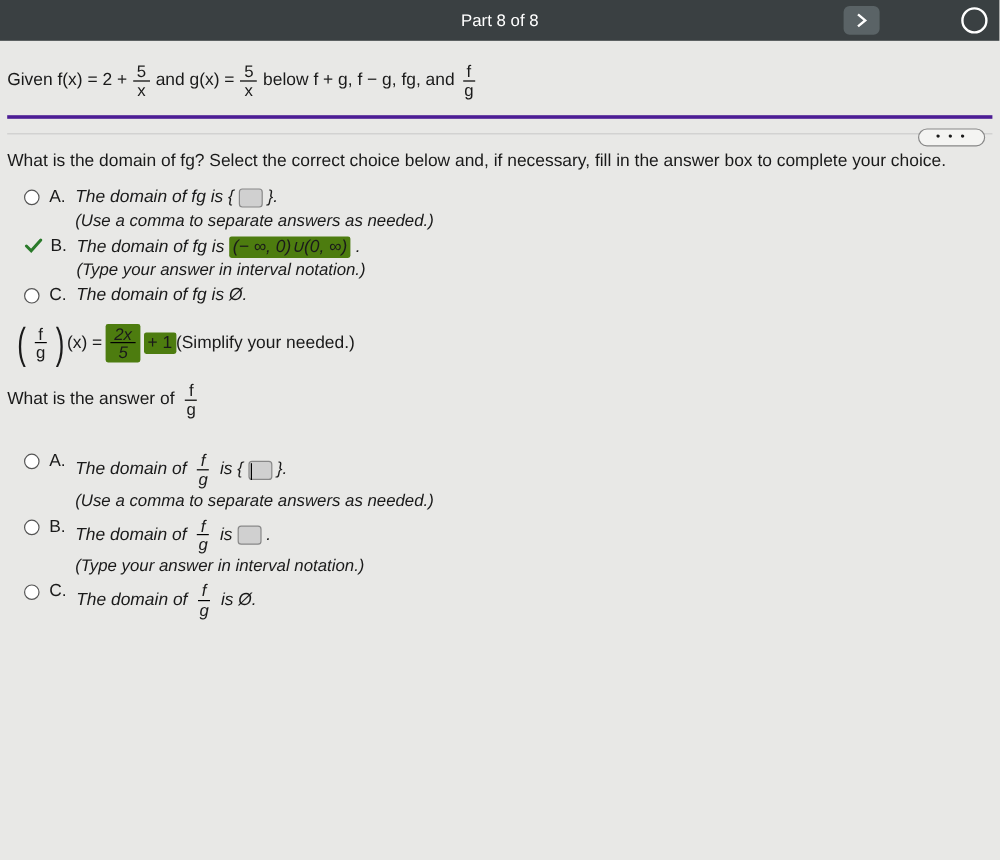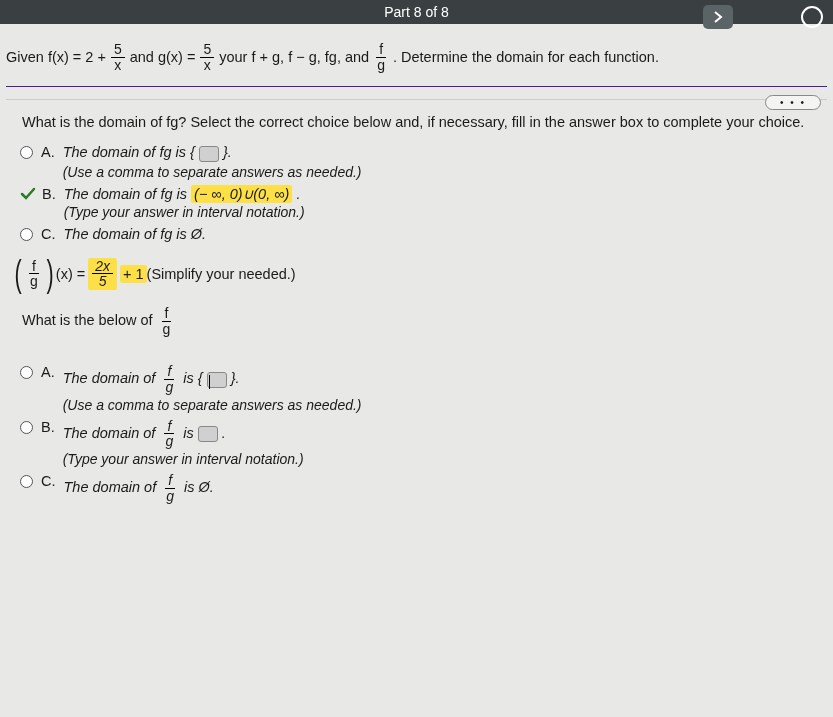--- a/index.html
+++ b/index.html
@@ -7,21 +7,21 @@
     margin: 0;
     padding: 0;
     font-family: Arial, Helvetica, sans-serif;
     background: #e8e8e6;
     width: 833px;
     color: #1a1a1a;
     font-size: 14.5px;
   }
   .top-bar {
     background: #3a4042;
-    height: 24px;
+    height: 34px;
     display: flex;
     align-items: center;
     justify-content: center;
     color: #fff;
     position: relative;
   }
   .part-label { font-size: 14px; }
   .nav-btn {
     width: 30px; height: 24px;
     background: #5a6366;
@@ -29,56 +29,56 @@
     display: flex; align-items: center; justify-content: center;
     color: #fff;
     position: absolute;
   }
   .nav-right { right: 100px; top:5px; }
   .circle-icon {
     position: absolute; right: 10px; top: 6px;
     width: 22px; height: 22px; border: 2px solid #fff; border-radius: 50%;
   }
   .content { padding: 10px 6px 20px 6px; }
-  .given { padding: 8px 0 14px 0; border-bottom: 1px solid #4c1d95; margin-bottom: 4px; display:flex; align-items:center; flex-wrap: wrap; gap: 2px;}
+  .given { padding: 8px 0 14px 0; border-bottom: 3px solid #4c1d95; margin-bottom: 4px; display:flex; align-items:center; flex-wrap: wrap; gap: 2px;}
   .frac {
     display: inline-flex; flex-direction: column; align-items: center;
     vertical-align: middle; font-size: 14px; line-height: 1.05;
     margin: 0 3px;
   }
   .frac .num { border-bottom: 1px solid #000; padding: 0 3px; }
   .frac .den { padding: 0 3px; }
   .dots-btn {
     float: right; margin-top: -2px;
     border: 1px solid #888; border-radius: 12px;
     padding: 1px 14px; font-size: 10px; letter-spacing: 2px;
     background: #f4f4f2;
   }
   .dots-row { text-align: right; padding: 6px 6px 2px 0; border-bottom: 1px solid #ccc; margin-bottom: 14px;}
-  .question { margin: 8px 0 14px 16px; }
+  .question { margin: 8px 0 14px 0; }
   .choice-row { display: flex; align-items: flex-start; margin: 6px 0 2px 14px; }
   .radio {
     width: 13px; height: 13px; border: 1.5px solid #555; border-radius: 50%;
     margin-right: 8px; margin-top: 2px; flex-shrink: 0; background:#fff;
   }
   .checkmark {
     width: 16px; height: 14px; margin-right: 6px; margin-top: 1px; flex-shrink:0;
   }
   .checkmark svg { width:16px; height:14px; }
   .choice-label { font-weight: normal; margin-right: 8px; }
   .choice-body { flex: 1; font-style: italic; }
   .sub { font-size: 14px; margin-top: 2px; margin-left: 0; }
   .set-brace { display:inline-block; }
   .box {
     display: inline-block; min-width: 20px; height: 16px;
     background: #d0d0d0; border: 1px solid #888; border-radius: 3px;
     vertical-align: middle;
   }
   .hl {
-    background: #fde047; padding: 1px 3px; border-radius: 2px;
+    background: #4d7c0f; padding: 1px 3px; border-radius: 2px;
   }
   .fg-eq { margin: 16px 0 16px 6px; display:flex; align-items:center;}
   .big-paren-l, .big-paren-r {
     font-size: 36px; line-height: 0.9; font-weight: 300;
     display: inline-block; vertical-align: middle; transform: scaleX(0.6);
   }
   .section-gap { height: 8px; }
   .cursor-caret { display:inline-block; width:1px; height:14px; background:#000; vertical-align:middle; margin:0 1px;}
 </style>
 </head>
@@ -100,26 +100,25 @@
     <span>Given f(x) = 2 +</span>
     <span class="frac">
       <span class="num">5</span>
       <span class="den">x</span>
     </span>
     <span> and g(x) =</span>
     <span class="frac">
       <span class="num">5</span>
       <span class="den">x</span>
     </span>
-    <span> your f + g, f − g, fg, and </span>
+    <span> below f + g, f − g, fg, and </span>
     <span class="frac">
       <span class="num">f</span>
       <span class="den">g</span>
     </span>
-    <span>. Determine the domain for each function.</span>
   </div>
 
   <div class="dots-row">
     <span class="dots-btn">• • •</span>
   </div>
 
   <div class="question">What is the domain of fg? Select the correct choice below and, if necessary, fill in the answer box to complete your choice.</div>
 
   <div class="choice-row">
     <span class="radio"></span>
@@ -166,21 +165,21 @@
     <span>(x) = </span>
     <span class="frac hl" style="padding:1px 4px;font-style:italic;">
       <span class="num">2x</span>
       <span class="den">5</span>
     </span>
     <span class="hl"> + 1</span>
     <span>  (Simplify your needed.)</span>
   </div>
 
   <div class="question">
-    <span>What is the below of </span>
+    <span>What is the answer of </span>
     <span class="frac">
       <span class="num">f</span>
       <span class="den">g</span>
     </span>
   </div>
 
   <div class="section-gap"></div>
 
   <div class="choice-row">
     <span class="radio"></span>

